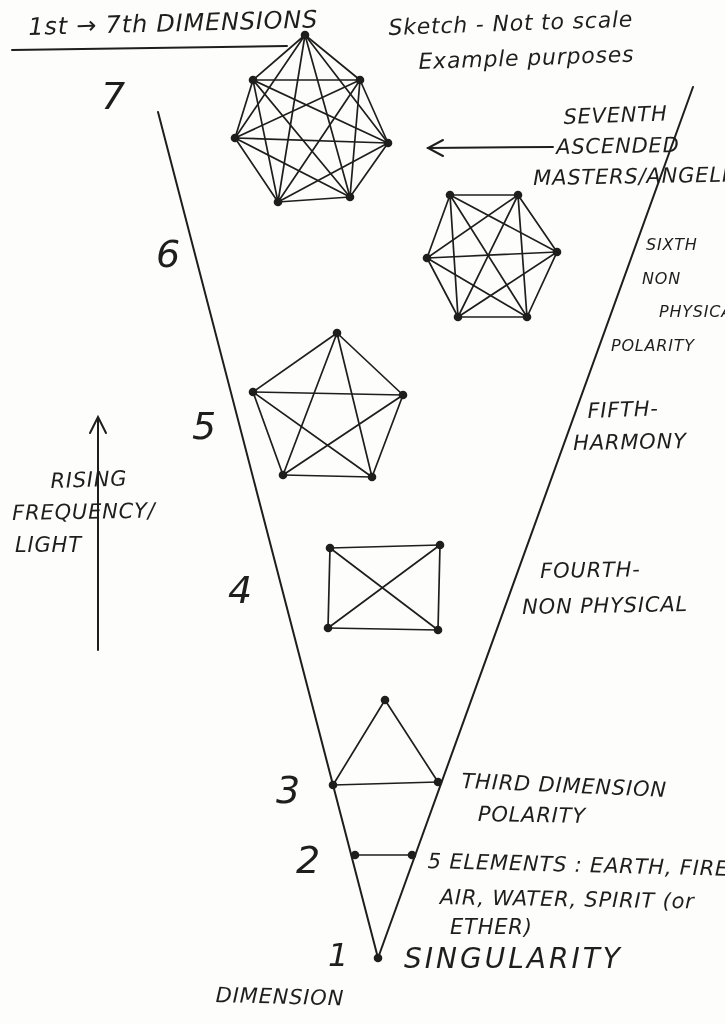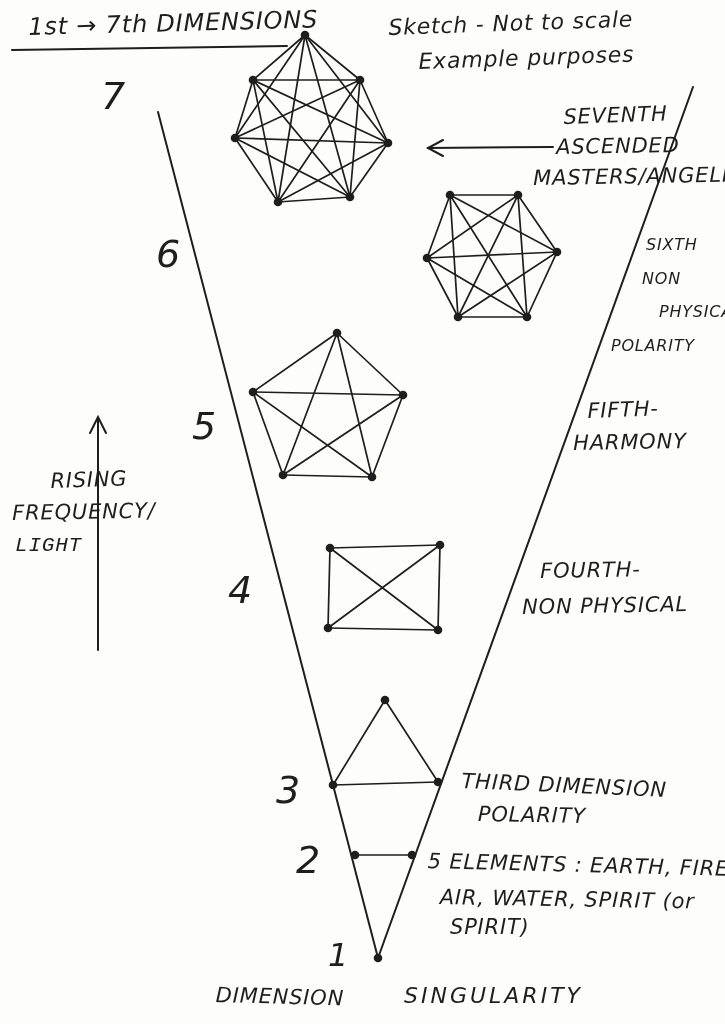--- a/index.html
+++ b/index.html
@@ -196,23 +196,23 @@
   <div class="lbl side" style="left:573px; top:432px; transform:rotate(-1deg);">HARMONY</div>
 
   <div class="lbl side" style="left:540px; top:560px; transform:rotate(-1deg);">FOURTH-</div>
   <div class="lbl side" style="left:522px; top:596px; transform:rotate(-1deg);">NON PHYSICAL</div>
 
   <div class="lbl side" style="left:462px; top:770px; transform:rotate(2.5deg);">THIRD DIMENSION</div>
   <div class="lbl side" style="left:478px; top:803px; transform:rotate(1deg);">POLARITY</div>
 
   <div class="lbl side" style="left:428px; top:850px; transform:rotate(1.5deg);">5 ELEMENTS : EARTH, FIRE,</div>
   <div class="lbl side" style="left:440px; top:886px; transform:rotate(1deg);">AIR, WATER, SPIRIT (or</div>
-  <div class="lbl side" style="left:450px; top:916px;">SPIRIT)</div>
-
-  <div class="lbl" style="left:404px; top:944px; font-size:22px; letter-spacing:3px;margin-top:40px;">SINGULARITY</div>
+  <div class="lbl side" style="left:450px; top:916px;">ETHER)</div>
+
+  <div class="lbl" style="left:404px; top:944px; font-size:28px; letter-spacing:3px;">SINGULARITY</div>
 
   <div class="lbl" style="left:216px; top:984px; font-size:21px; transform:rotate(1.5deg);">DIMENSION</div>
 
   <div class="lbl side" style="left:50px; top:470px; transform:rotate(-2deg);">RISING</div>
   <div class="lbl side" style="left:12px; top:502px; transform:rotate(-1deg);">FREQUENCY/</div>
-  <div class="lbl side" style="left:15px; top:534px;font-family:Liberation Mono, monospace;">LIGHT</div>
+  <div class="lbl side" style="left:15px; top:534px;">LIGHT</div>
 
 </div>
 
 </body></html>

